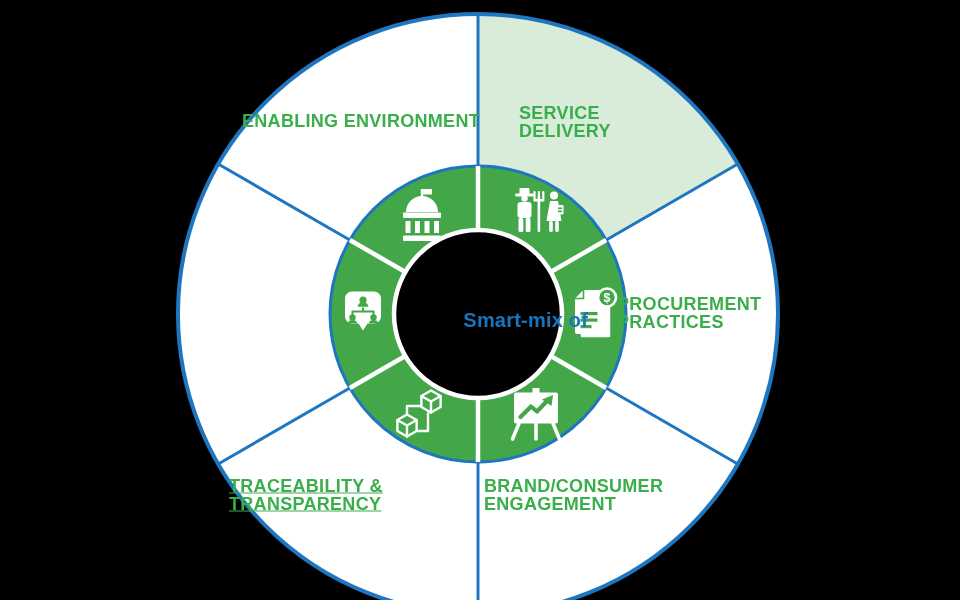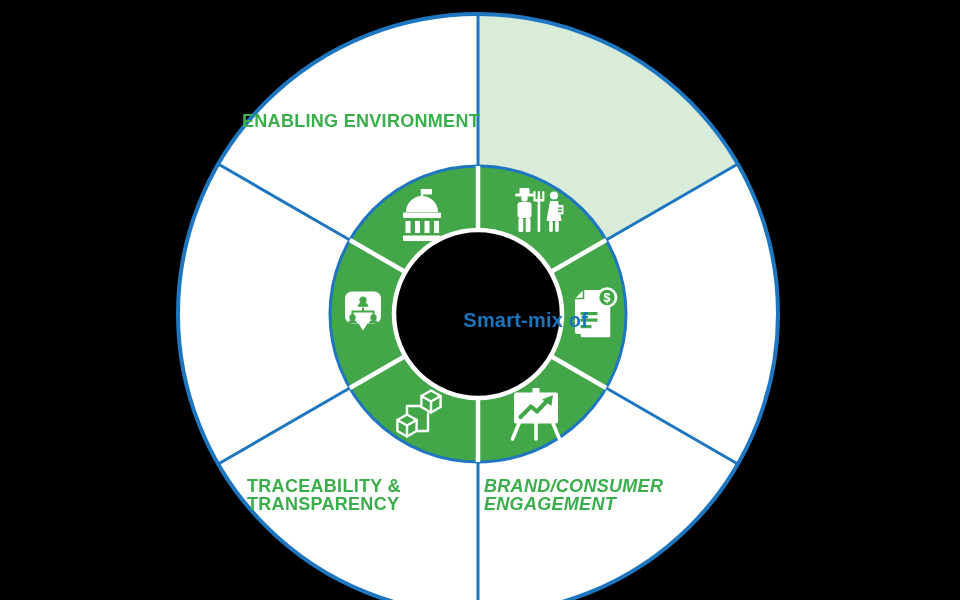--- a/index.html
+++ b/index.html
@@ -131,24 +131,26 @@
       <path fill="none" class="green-stroke" stroke-width="2" d="M30 23.5 V27.5 M19.5 31 V27.5 H40.5 V31"></path>
       <circle class="green-fill" cx="19.5" cy="33.5" r="3.2"></circle>
       <circle class="green-fill" cx="40.5" cy="33.5" r="3.2"></circle>
       <path class="green-fill" d="M14.7 39.3 A4.9 4.2 0 0 1 24.3 39.3 Z"></path>
       <path class="green-fill" d="M35.7 39.3 A4.9 4.2 0 0 1 45.3 39.3 Z"></path>
     </g>
   </svg>
 
   <div class="wedge-label" style="left:362px;top:122px;width:240px;">ENABLING ENVIRONMENT</div>
 
+  <div class="wedge-label" style="left:599px;top:122px;width:160px;">SERVICE DELIVERY</div>
 
+  <div class="wedge-label" style="left:702px;top:313px;width:170px;">PROCUREMENT PRACTICES</div>
 
-  <div class="wedge-label" style="left:594px;top:495px;width:220px;font-style:italic;">BRAND/CONSUMER ENGAGEMENT</div>
+  <div class="wedge-label" style="left:594px;top:495px;width:220px;">BRAND/CONSUMER ENGAGEMENT</div>
 
-  <div class="wedge-label" style="left:362px;top:495px;width:230px;">TRACEABILITY &amp; TRANSPARENCY</div>
+  <div class="wedge-label" style="left:344px;top:495px;width:230px;text-decoration:underline;">TRACEABILITY &amp; TRANSPARENCY</div>
 
 
   <div class="center-label">
     <div>Smart-mix of</div>
   </div>
 
 </div>
 
 </body></html>

